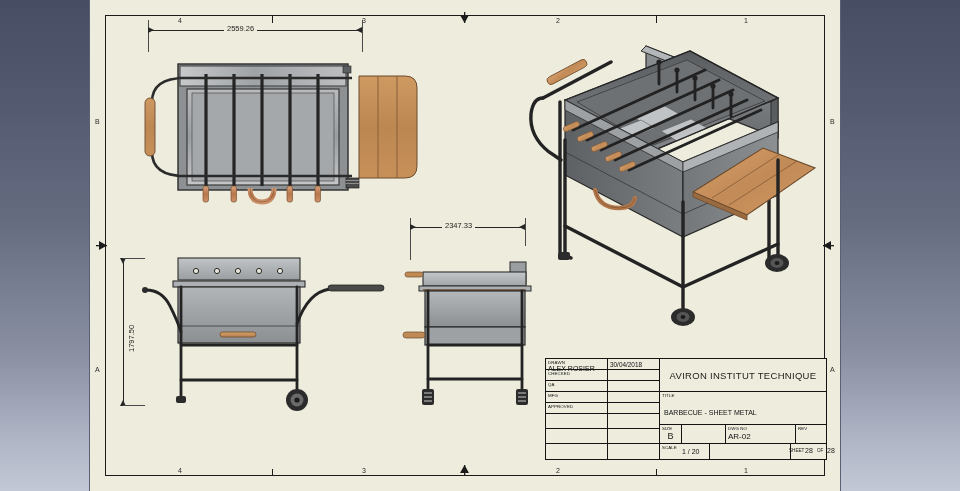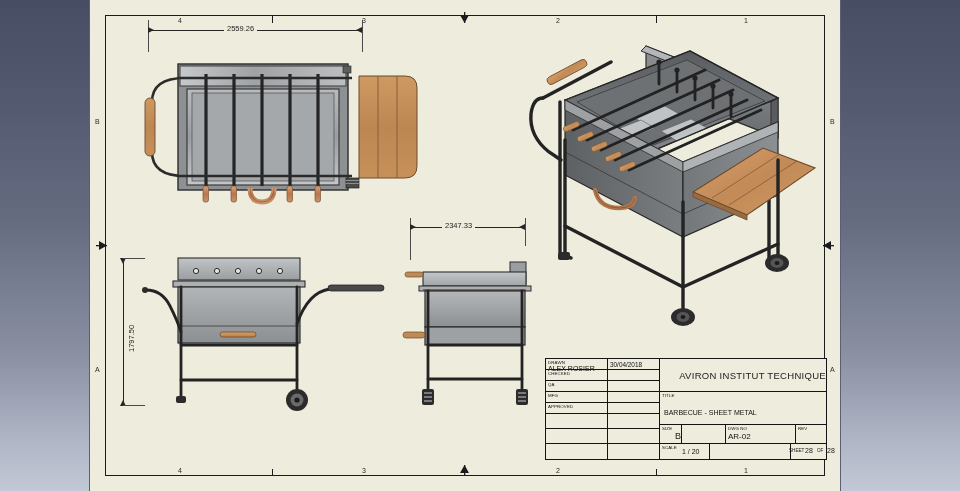--- a/index.html
+++ b/index.html
@@ -46,21 +46,21 @@
   .arrD{border-top:6px solid #262626;}
   
   #titleblock{
     position:absolute;left:455px;top:358px;width:280px;height:100px;
     border:1.4px solid #141414;background:#eeecdd;
     font-size:6px;color:#1b1b1b;
   }
   #titleblock .cell{position:absolute;border-right:1px solid #141414;border-bottom:1px solid #141414;box-sizing:border-box;}
   #titleblock .hdr{position:absolute;font-size:4.4px;left:2px;top:1px;letter-spacing:.1px;color:#111;}
   #titleblock .val{position:absolute;font-size:7px;left:2px;top:5.5px;color:#111;}
-  #titleblock .ctr{position:absolute;width:100%;text-align:right;}
+  #titleblock .ctr{position:absolute;width:100%;text-align:center;}
   .tb-company{font-size:9.5px;letter-spacing:.3px;}
   .tb-title{font-size:8.5px;}
   .tb-size{font-size:9px;}
   .tb-scale{font-size:8px;}
   
   .view{position:absolute;}
   svg{display:block;overflow:visible;}
 </style>
 </head>
 <body>

